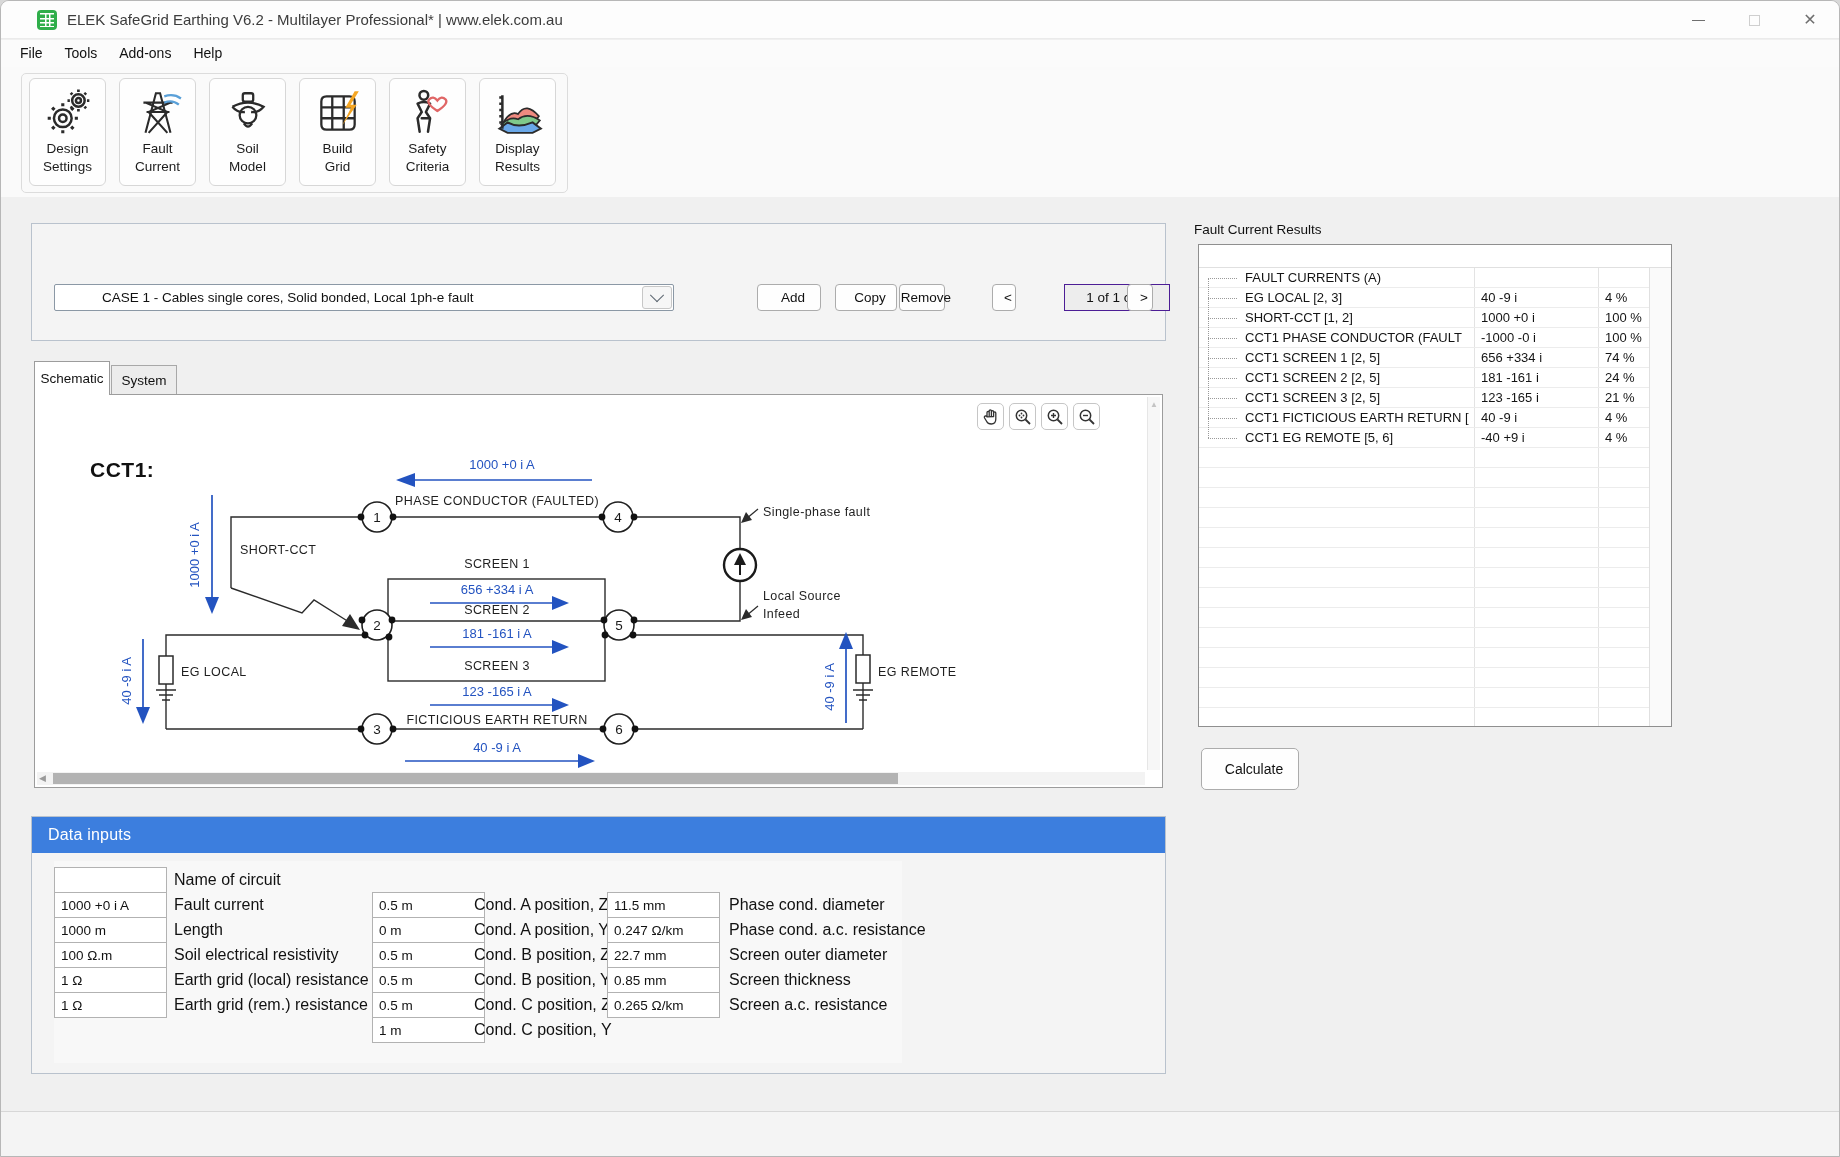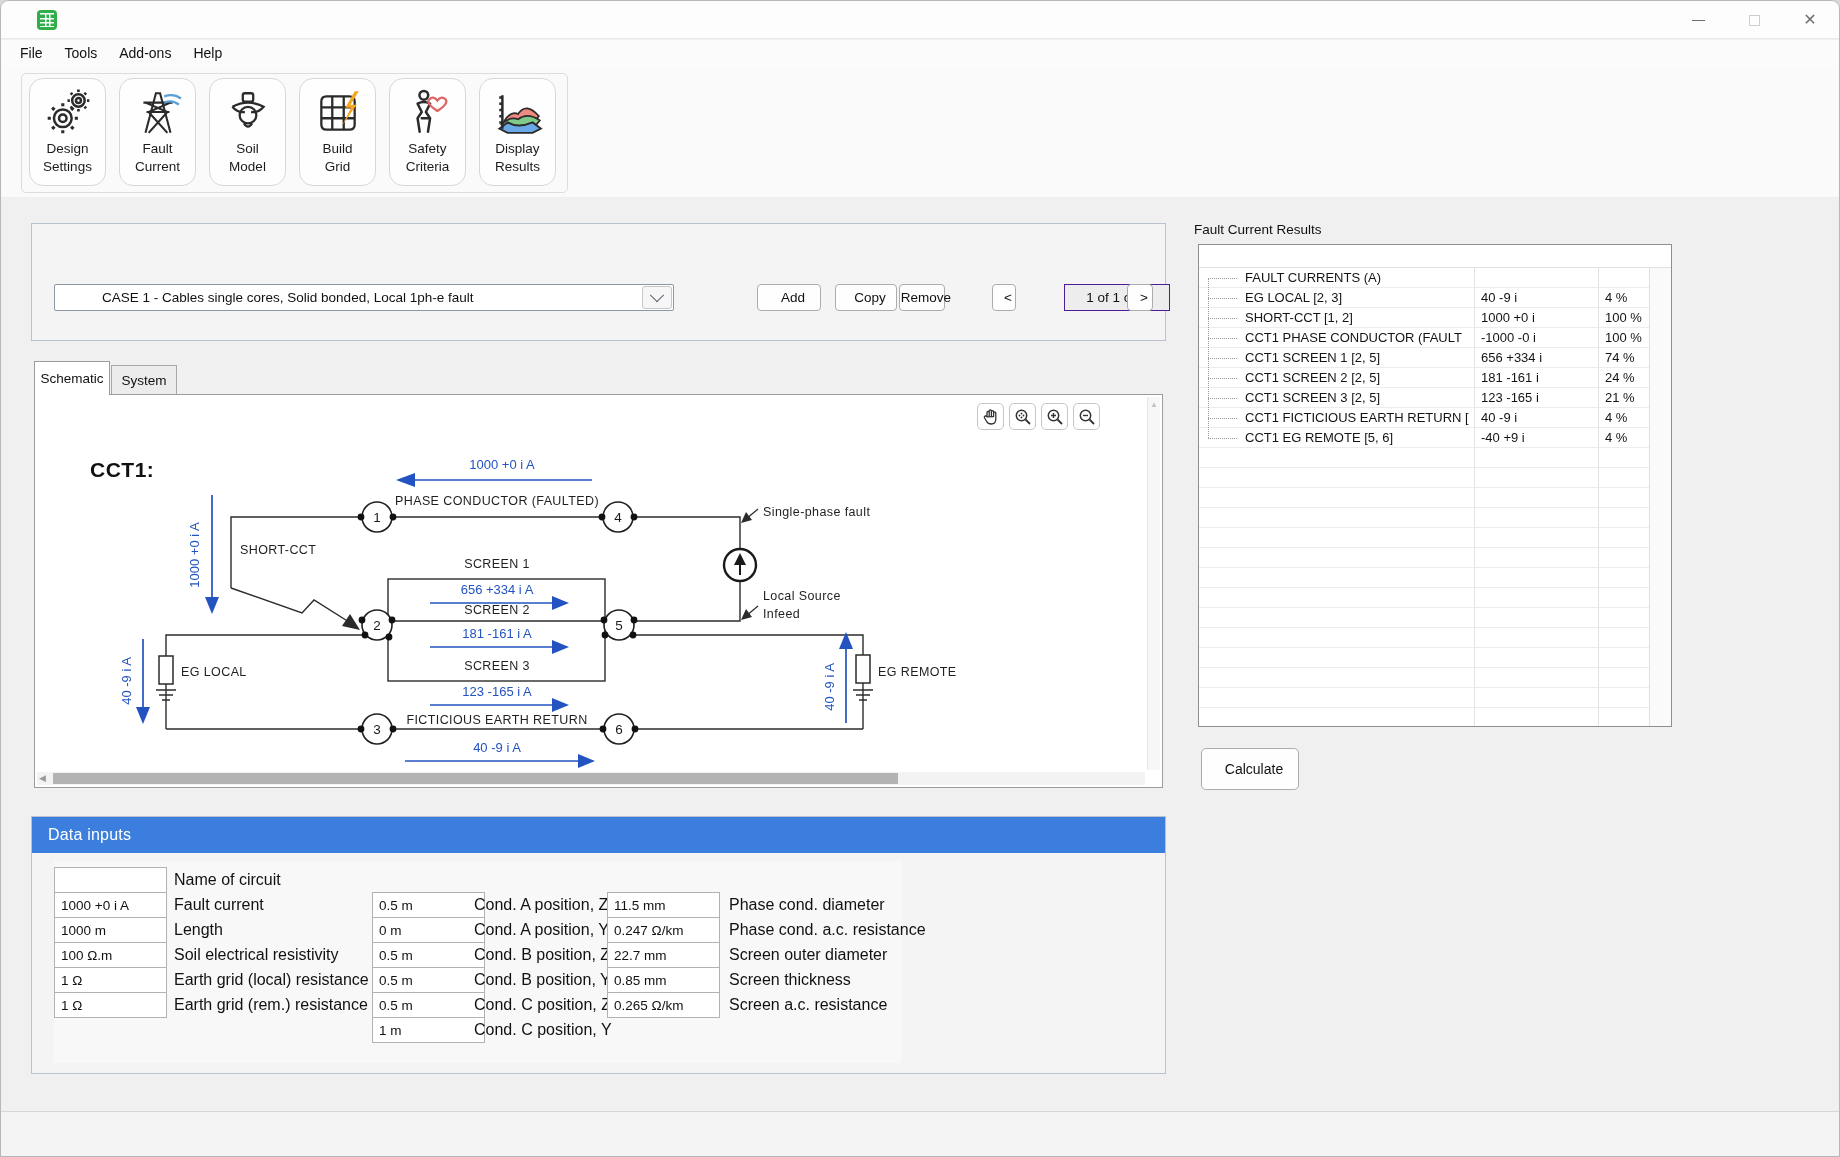--- a/index.html
+++ b/index.html
@@ -30,21 +30,21 @@
 
   
   .menubar { position:absolute; left:0; top:39px; width:100%; height:27px; background:#fbfbfb;
     display:flex; align-items:center; padding-left:8px; }
   .menu-item { padding:0 11px; font-size:14px; color:#111; line-height:27px; }
 
   
   .top-zone { position:absolute; left:0; top:66px; width:100%; height:130px; background:#fafafa; }
   .toolbar { position:absolute; left:20px; top:6px; width:547px; height:120px;
     border:1px solid #dcdcdc; border-radius:5px; display:flex; gap:13px; padding:4px 7px; }
-  .tool-btn { width:77px; height:108px; background:#fefefe; border:1px solid #d7d7d7; border-radius:14px;
+  .tool-btn { width:77px; height:108px; background:#fefefe; border:1px solid #d7d7d7; border-radius:6px;
     display:flex; flex-direction:column; align-items:center; justify-content:flex-start; padding-top:8px; }
   .tool-ic { width:50px; height:50px; }
   .tool-lbl { margin-top:3px; font-size:13.5px; color:#1c1c1c; text-align:center; line-height:1.3; }
 
   
   .panel { position:absolute; background:#f4f4f4; border:1px solid #b9c2cd; }
   .panel-header { height:36px; background:#3c7ede; color:#fff; font-size:16px; line-height:36px;
     padding-left:16px; letter-spacing:.2px; }
 
   
@@ -117,20 +117,21 @@
   .nodetxt { font-size:13.5px; fill:#1a1a1a; }
   .cctl { font-size:21px; font-weight:bold; fill:#101010; letter-spacing:.5px; }
 </style>
 </head>
 <body>
 
 <div class="window">
 
   <div class="titlebar">
     <div class="app-icon"></div>
+    <div class="title-text">ELEK SafeGrid Earthing V6.2 - Multilayer Professional* | www.elek.com.au</div>
     <div class="win-btns">
       <div class="win-btn">
           <span class="glyph-min"></span>
         </div>
       <div class="win-btn">
           <span class="glyph-max"></span>
         </div>
       <div class="win-btn">
           <span class="glyph-close">✕</span>
         </div>

